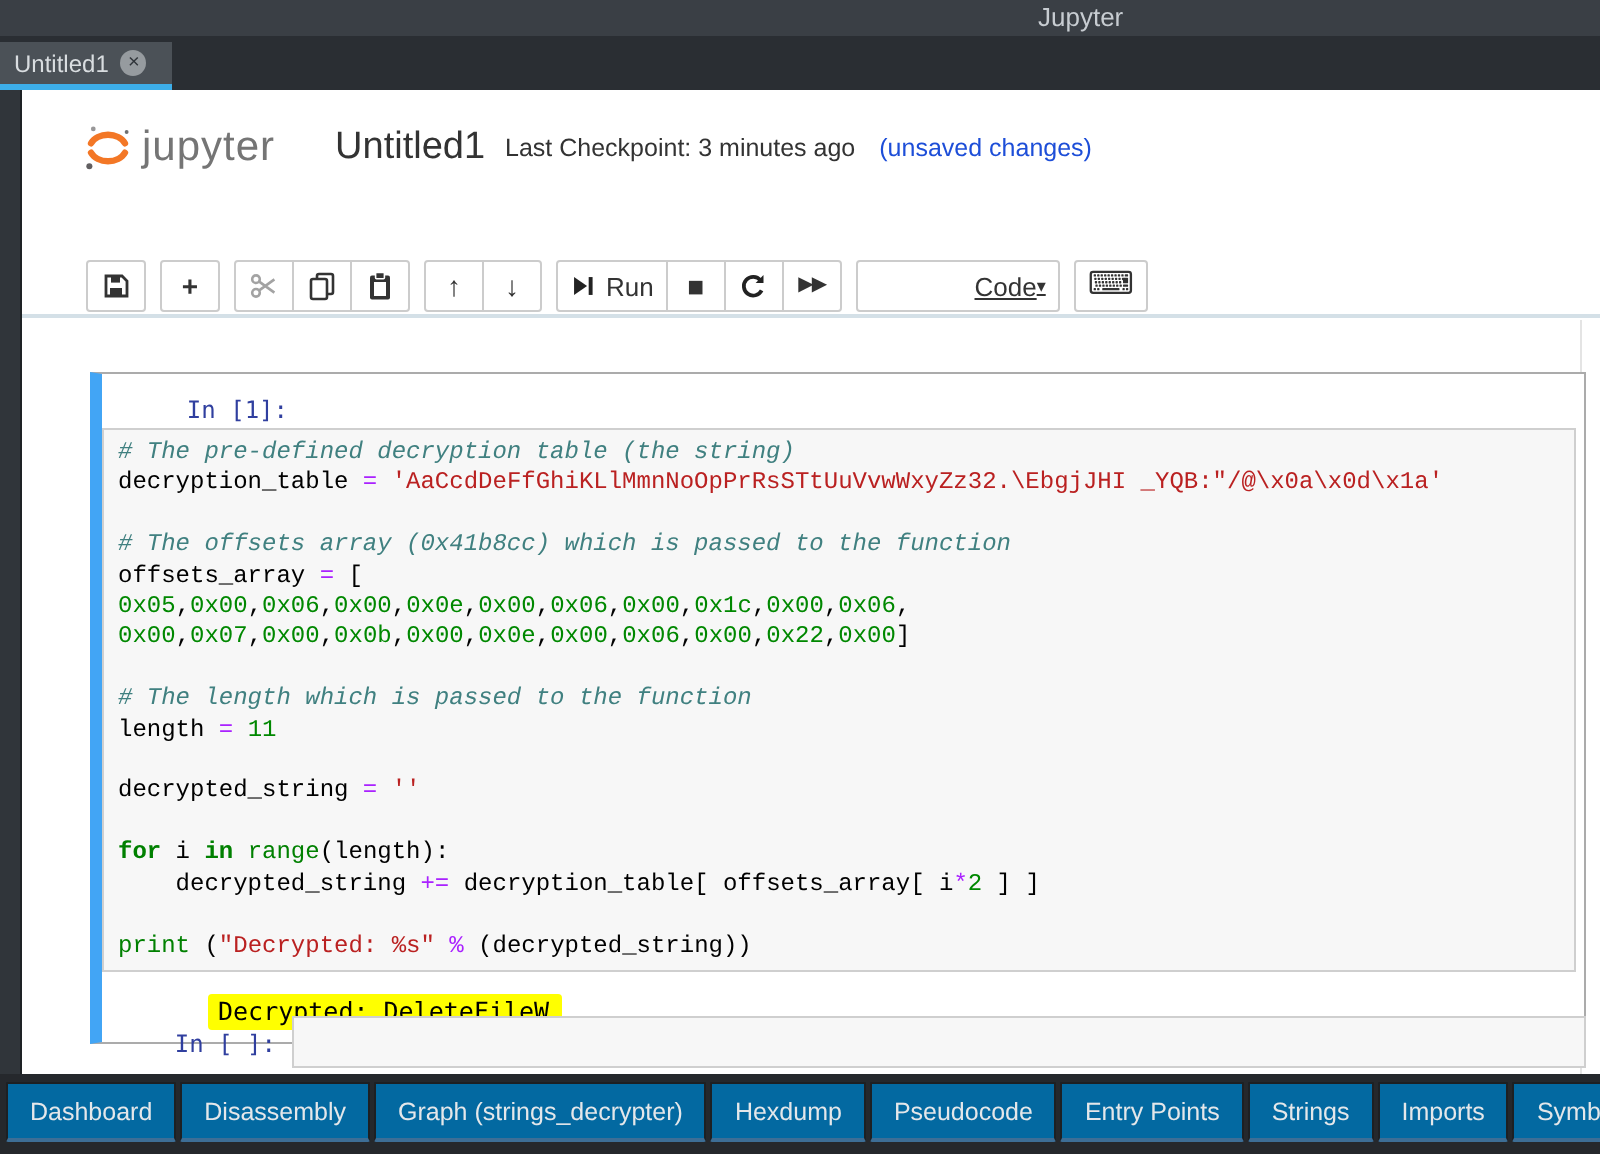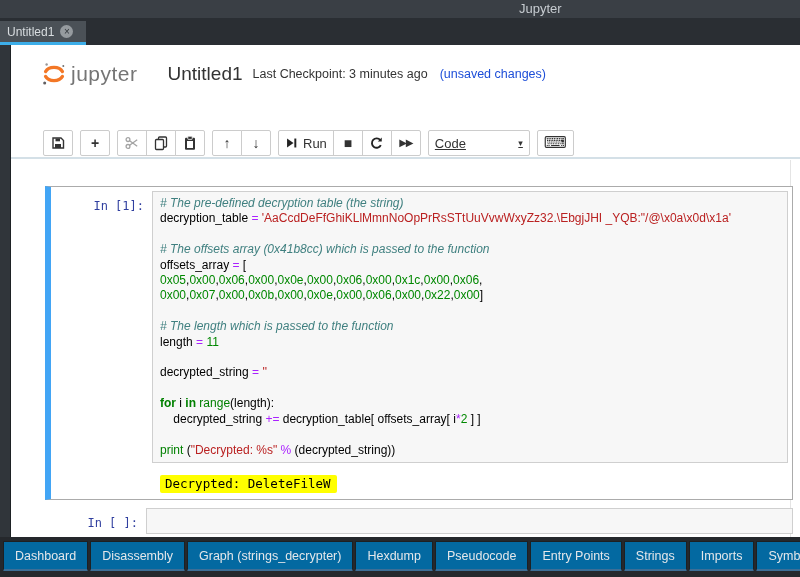--- a/index.html
+++ b/index.html
@@ -39,45 +39,45 @@
   .btn-group{display:flex;}
   .btn{height:26px;min-width:30px;background:#fff;border:1px solid #cccccc;border-radius:2px;
     display:flex;align-items:center;justify-content:center;font-size:13px;color:#333;padding:0 6px;}
   .btn-group .btn{border-radius:0;margin-left:-1px;}
   .btn-group .btn:first-child{border-radius:2px 0 0 2px;margin-left:0;}
   .btn-group .btn:last-child{border-radius:0 2px 2px 0;}
   .glyph{font-size:14px;line-height:1;}
   .glyph.bold{font-weight:bold;}
   .ff{font-size:10px;letter-spacing:-1px;}
   .run-label{margin-left:5px;}
-  .cell-type{width:102px;justify-content:space-between;color:#333;text-decoration:underline;}
+  .cell-type{width:102px;justify-content:flex-end;color:#333;text-decoration:underline;}
   .caret{font-size:9px;color:#333;}
   .kb{font-size:16px;}
 
   .divider{position:absolute;left:0;right:0;top:112px;height:2px;background:#d4e0e7;}
   .right-hairline{position:absolute;right:9px;top:115px;bottom:0;width:1px;background:#e4e4e4;}
 
   
   .cell{position:absolute;left:34px;width:748px;display:flex;flex-wrap:wrap;}
   .cell.selected{border:1px solid #ababab;border-left:6px solid #42a5f5;background:#fff;
     padding:4px 4px 6px 0;}
   .prompt-col{width:101px;text-align:right;padding:5px 8px 0 0;flex:0 0 auto;}
   .prompt{font-family:"DejaVu Sans Mono","Liberation Mono",monospace;font-size:12px;color:#303f9f;}
   .code-area{flex:1;background:#f7f7f7;border:1px solid #cfcfcf;padding:4px 7px;
-    font-family:Liberation Sans, sans-serif;font-size:12px;line-height:15.4px;
+    font-family:Liberation Mono, monospace;font-size:12px;line-height:15.4px;
     color:#000;}
   .code-line{white-space:pre;}
   .tk-c{color:#408080;font-style:italic;}
   .tk-s{color:#ba2121;}
   .tk-k{color:#008000;font-weight:bold;text-align:center;}
   .tk-b{color:#008000;}
   .tk-n{color:#008800;}
   .tk-o{color:#aa22ff;}
   .tk-t{color:#000;}
-  .output-row{flex:0 0 100%;padding-left:109px;margin-top:11px;}
+  .output-row{flex:0 0 100%;padding-left:53px;margin-top:11px;}
   .output-highlight{display:inline-block;background:#ffff00;color:#000;padding:1px 6px 2px 5px;
     font-family:"DejaVu Sans Mono","Liberation Mono",monospace;font-size:12.5px;border-radius:2px;}
   .cell.empty{top:463px;}
   .code-area.blank{height:26px;}
 
   
   .bottombar{position:absolute;left:0;right:0;bottom:0;height:40px;background:#25282c;}
   .bottom-tabs{position:absolute;left:3px;top:4px;display:flex;}
   .btab{height:30px;line-height:28px;padding:0 11px;margin-right:2px;font-size:12.5px;color:#e4e7ea;
     background:#0369a1;border:1px solid #1d2023;border-bottom:2px solid #3d6e96;border-radius:1px;

